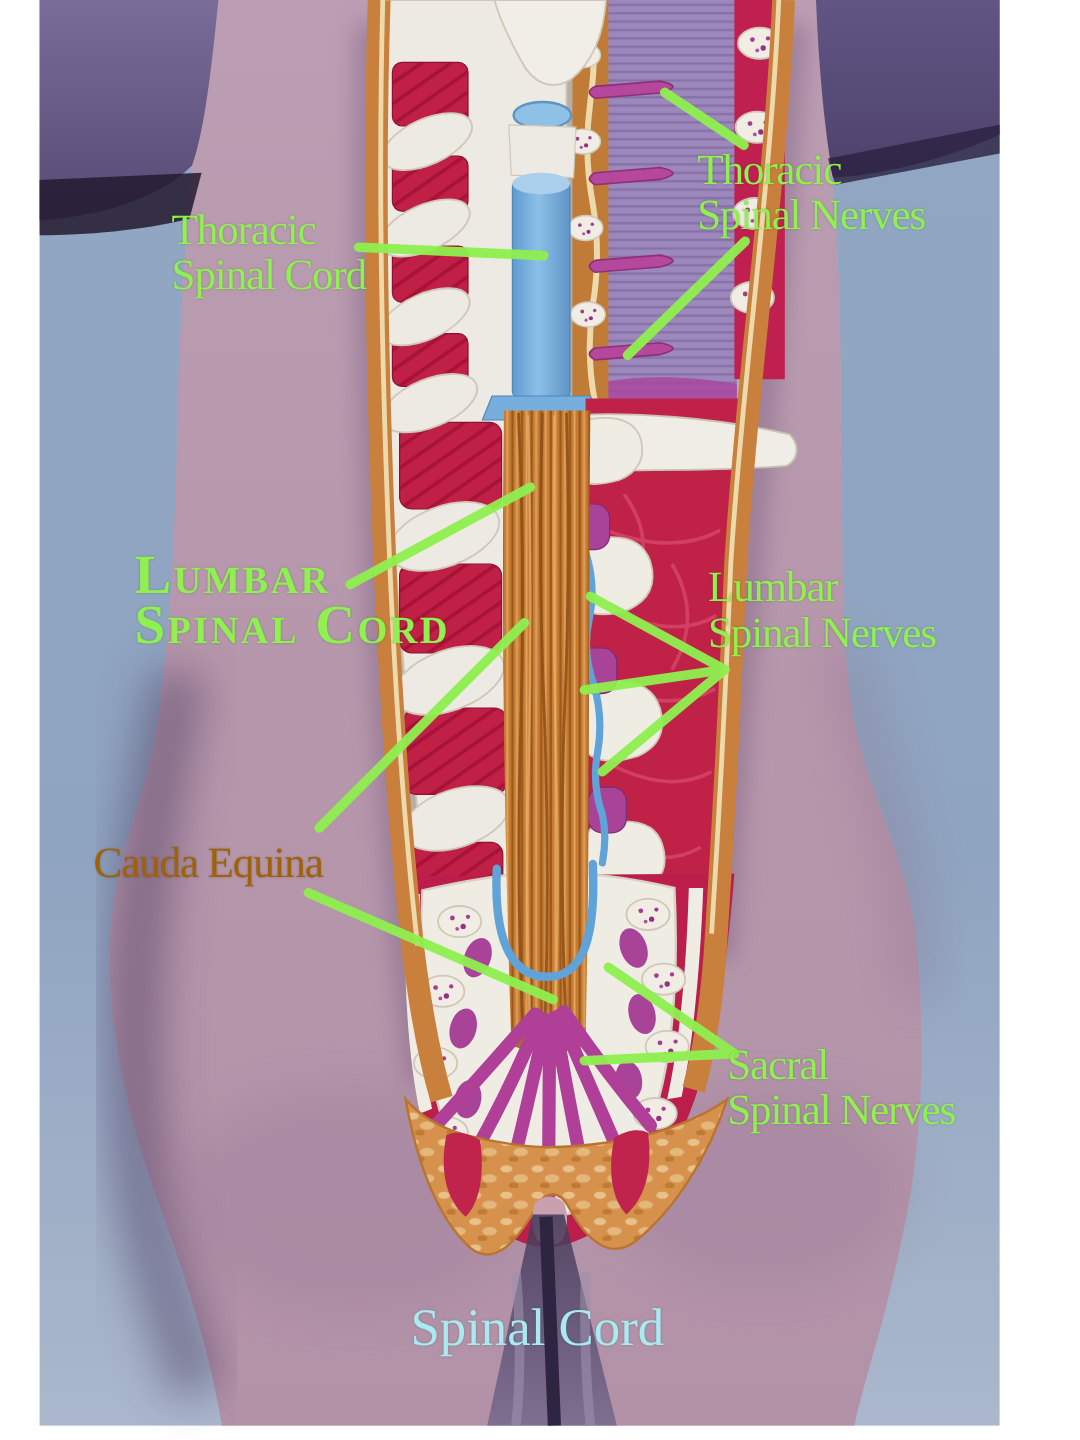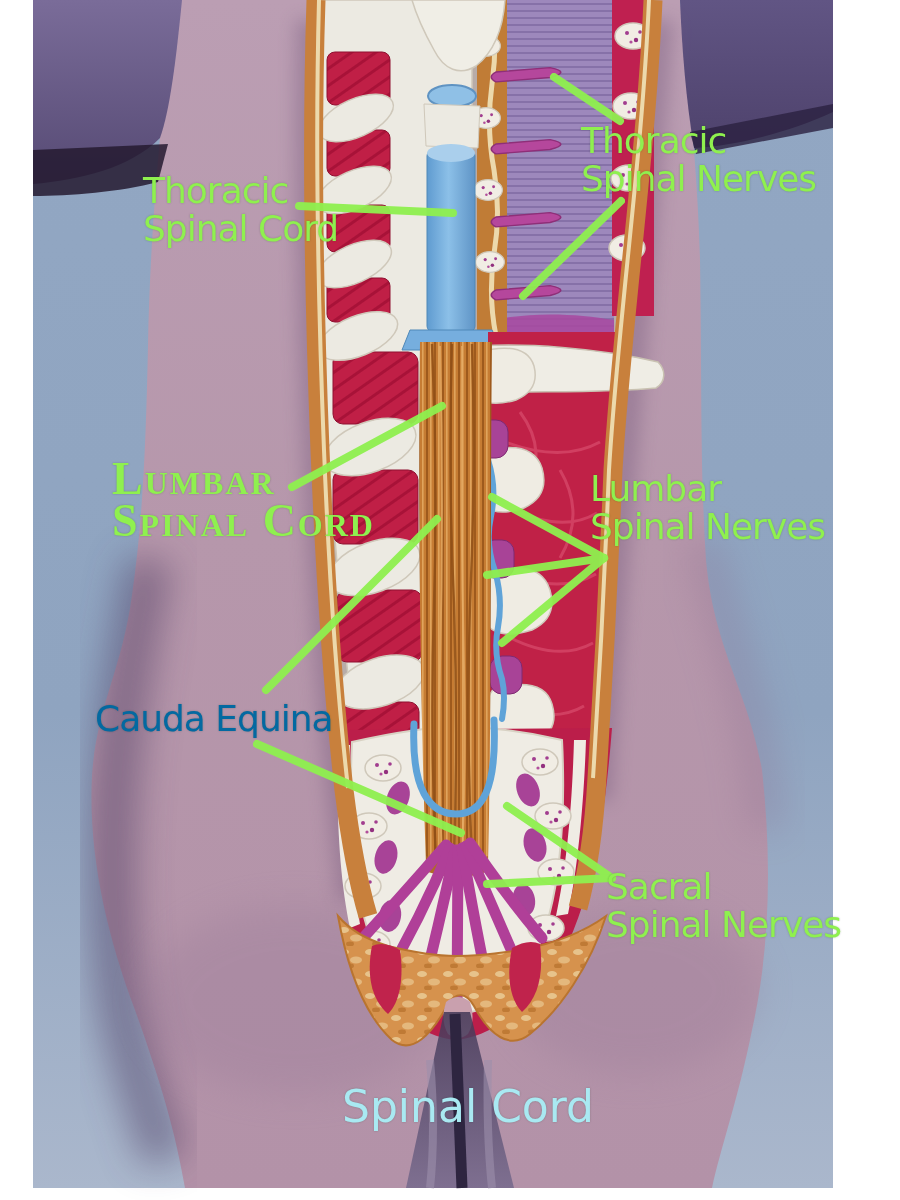--- a/index.html
+++ b/index.html
@@ -1,20 +1,20 @@
 <!DOCTYPE html>
 <html><head>
 <meta charset="utf-8">
 <style>
   html,body{margin:0;padding:0;background:#ffffff;}
   .stage{position:relative;width:900px;height:1200px;background:#ffffff;overflow:hidden;
          font-family:"DejaVu Sans","Liberation Sans",sans-serif;}
   .photo-svg{position:absolute;left:0;top:0;width:900px;height:1200px;display:block;}
   .label{position:absolute;white-space:nowrap;line-height:1.06;
-         text-shadow:0 0 2px rgba(0,40,0,.25);}
+         text-shadow:0 0 2px rgba(0,40,0,.25);font-family:Liberation Serif, serif;}
   .label .ln{display:block;}
   .comic{font-size:36px;font-weight:normal;letter-spacing:-1px;}
   .smallcaps{font-family:"Liberation Serif","DejaVu Serif",serif;font-variant:small-caps;
              font-weight:bold;font-size:46px;letter-spacing:2px;line-height:.92;}
   .footer-title{font-size:44px;letter-spacing:0px;}
 </style>
 </head>
 <body>
 <div class="stage">
 
@@ -305,21 +305,21 @@
 <div class="label smallcaps" style="left: 112px; top: 458px; color: rgb(143, 240, 79);">
   <span class="ln">Lumbar</span>
   <span class="ln">Spinal Cord</span>
 </div>
 
 <div class="label comic" style="left: 590px; top: 470px; color: rgb(143, 240, 79);">
   <span class="ln">Lumbar</span>
   <span class="ln">Spinal Nerves</span>
 </div>
 
-<div class="label comic" style="left: 95px; top: 700px; color: #0369a1;">
+<div class="label comic" style="left: 78px; top: 700px; color: #a16207;">
   <span class="ln">Cauda Equina</span>
 </div>
 
 <div class="label comic" style="left: 606px; top: 840px; color: rgb(143, 240, 79); margin-top: 28px;">
   <span class="ln">Sacral</span>
   <span class="ln">Spinal Nerves</span>
 </div>
 
 <div class="label footer-title" style="left: 342px; top: 1084px; color: rgb(169, 233, 242);">
   <span class="ln">Spinal Cord</span>

